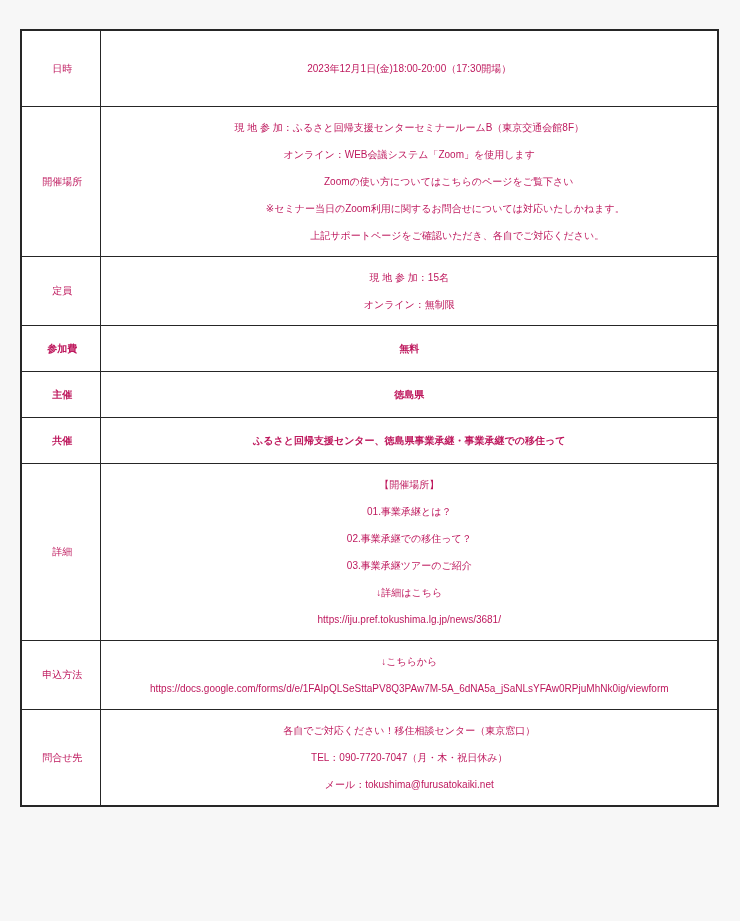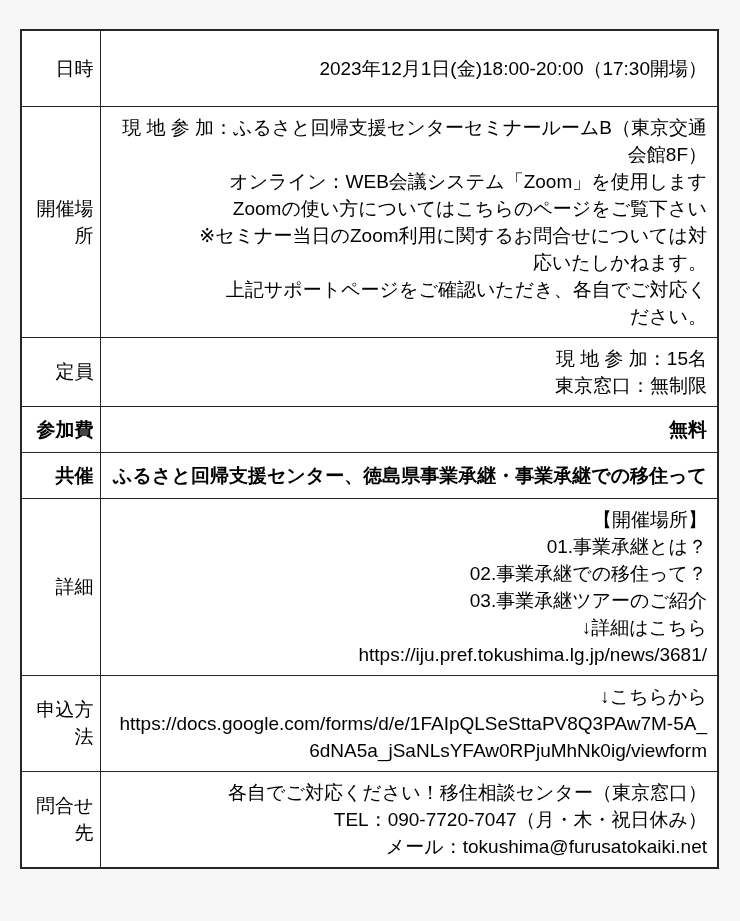--- a/index.html
+++ b/index.html
@@ -22,25 +22,25 @@
     top: 29px;
     width: 699px;
     border-collapse: collapse;
     background: #ffffff;
     border: 2px solid #262626;
     table-layout: fixed;
   }
   .info-table th, .info-table td {
     border: 1px solid #262626;
     vertical-align: middle;
-    font-size: 19px;
+    font-size: 10px;
     line-height: 27px;
-    color: #000000;
+    color: #be185d;
     font-weight: normal;
-    text-align: right;
+    text-align: center;
   }
   .info-table th {
     width: 79px;
     padding: 7px 6px 7px 9px;
   }
   .info-table td {
     padding: 7px 10px 7px 11px;
     margin-top: 40px;
   }
   tr.t76 > th, tr.t76 > td { height: 76px; }
@@ -74,31 +74,37 @@
           <div class="line ind-a">Zoomの使い方についてはこちらのページをご覧下さい</div>
           <div class="line ind-b">※セミナー当日のZoom利用に関するお問合せについては対応いたしかねます。</div>
           <div class="line ind-c">上記サポートページをご確認いただき、各自でご対応ください。</div>
         </td>
       </tr>
 
       <tr>
         <th>定員</th>
         <td>
           <div class="line">現 地 参 加：15名</div>
-          <div class="line">東京窓口：無制限</div>
+          <div class="line">オンライン：無制限</div>
         </td>
       </tr>
 
       <tr class="t46">
         <th>参加費</th>
         <td>
           <div class="line">無料</div>
         </td>
       </tr>
 
+      <tr class="t46">
+        <th>主催</th>
+        <td>
+          <div class="line">徳島県</div>
+        </td>
+      </tr>
 
       <tr class="t46">
         <th>共催</th>
         <td>
           <div class="line">ふるさと回帰支援センター、徳島県事業承継・事業承継での移住って</div>
         </td>
       </tr>
 
       <tr>
         <th>詳細</th>

